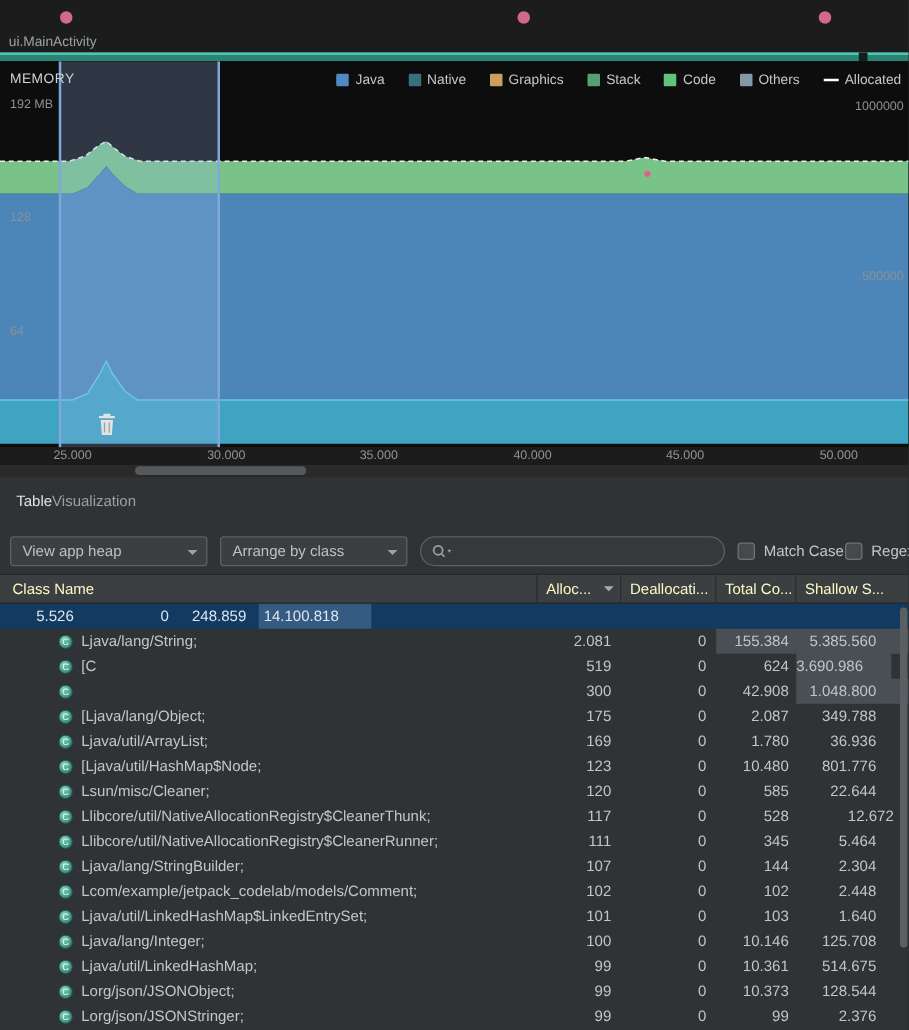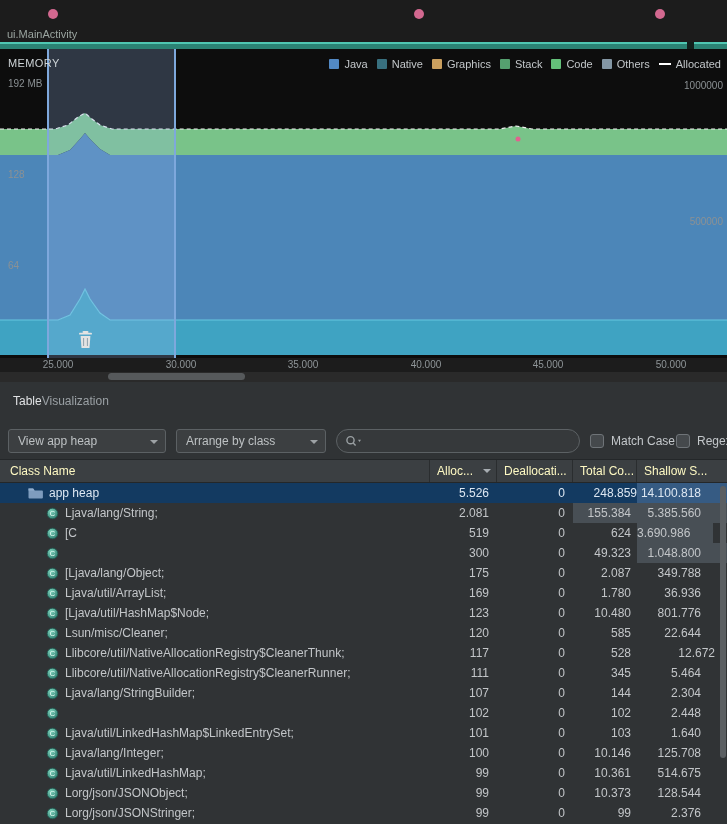--- a/index.html
+++ b/index.html
@@ -15,21 +15,21 @@
   .activity-top { position:absolute; top:0; left:0; right:0; height:2px; background:#4fc7b2; }
   .activity-gap { position:absolute; top:0; left:687px; width:7px; height:7px; background:#12201c; }
 
   
   .chart { position:absolute; top:49px; left:0; width:727px; height:309px; background:#0d0d0d; }
   .chart svg.area { position:absolute; top:0; left:0; }
   .mem-title { position:absolute; left:8px; top:8px; font-size:11px; color:#ced4d7; letter-spacing:.4px; }
   .mem-max  { position:absolute; left:8px; top:29px; font-size:10px; color:#8b9194; }
   .ylab { position:absolute; left:8px; font-size:10px; color:#8b9194; }
   .ylab.right { left:auto; right:4px; text-align:right; }
-  .legend { position:absolute; top:9px; right:6px; display:flex; align-items:center; gap:9px;justify-content:space-between; }
+  .legend { position:absolute; top:9px; right:6px; display:flex; align-items:center; gap:19px;justify-content:space-between; }
   .legend-item { display:flex; align-items:center; gap:5px; font-size:11px; color:#c3c7ca; white-space:nowrap; }
   .legend-swatch { width:10px; height:10px; border-radius:1px; display:inline-block; }
   .legend-line   { width:12px; height:2px; display:inline-block; }
 
   
   .timeline { position:absolute; top:358px; left:0; width:727px; height:14px; background:#1c1c1c; }
   .tick { position:absolute; top:1px; width:44px; margin-left:-22px; text-align:center; font-size:10px; color:#8f9598; }
   .hscroll { position:absolute; top:372px; left:0; width:727px; height:10px; background:#2a2a2a; }
   .hthumb { position:absolute; top:1px; left:108px; width:137px; height:7px; border-radius:3.5px; background:#56595b; }
 
@@ -205,32 +205,23 @@
 
     <div class="thead" id="thead">
         <div class="th" style="width: 430px;"><span>Class Name</span></div>
         <div class="th" style="width: 67px;"><span>Alloc...</span><span class="sort-arrow"></span></div>
         <div class="th" style="width: 76px;"><span>Deallocati...</span></div>
         <div class="th" style="width: 64px;"><span>Total Co...</span></div>
         <div class="th" style="width: 90px;"><span>Shallow S...</span></div>
       </div>
     <div class="tbody" id="tbody">
         <div class="trow selected">
-          <div class="cell name" style="width: 430px; padding-left: 28px;">
-            <span class="row-icon">
-              <svg width="15" height="12" viewBox="0 0 15 12">
-                <path d="M0.5 1.5 h4.6 l1.5 2 h7.4 a0.9 0.9 0 0 1 0.9 0.9 V10.5 a1 1 0 0 1 -1 1 H1.5 a1 1 0 0 1 -1 -1 Z" fill="#7e9cbe"></path>
-                <path d="M0.5 1.5 h4.6 l1.5 2 H0.5 Z" fill="#92aecd"></path>
-              </svg>
-            </span>
-            <span>app heap</span>
-          </div>
           <div class="cell num" style="width: 67px; padding-right: 8px;">5.526</div>
           <div class="cell num" style="width: 76px; padding-right: 8px;">0</div>
-          <div class="cell num" style="width: 64px; padding-right: 0;">248.859</div>
+          <div class="cell num" style="width: 64px; padding-right: 10px;">248.859</div>
           <div class="cell num hl" style="width: 90px; padding-right: 26px;">14.100.818</div>
         </div>
         <div class="trow">
           <div class="cell name" style="width: 430px; padding-left: 46px;">
             <span class="row-icon">
               <svg width="13" height="13" viewBox="0 0 13 13">
                 <circle cx="6.5" cy="6.5" r="5.3" fill="url(#classGrad)" stroke="#1e5a50" stroke-width="0.8"></circle>
                 <text x="6.5" y="9.2" font-size="7.5" font-family="Liberation Sans, sans-serif" fill="#eafff8" text-anchor="middle">C</text>
               </svg>
             </span>
@@ -260,21 +251,21 @@
           <div class="cell name" style="width: 430px; padding-left: 46px;">
             <span class="row-icon">
               <svg width="13" height="13" viewBox="0 0 13 13">
                 <circle cx="6.5" cy="6.5" r="5.3" fill="url(#classGrad)" stroke="#1e5a50" stroke-width="0.8"></circle>
                 <text x="6.5" y="9.2" font-size="7.5" font-family="Liberation Sans, sans-serif" fill="#eafff8" text-anchor="middle">C</text>
               </svg>
             </span>
           </div>
           <div class="cell num" style="width: 67px; padding-right: 8px;">300</div>
           <div class="cell num" style="width: 76px; padding-right: 8px;">0</div>
-          <div class="cell num" style="width: 64px; padding-right: 6px;">49.323</div>
+          <div class="cell num" style="width: 64px; padding-right: 6px;">42.908</div>
           <div class="cell num hl" style="width: 90px; padding-right: 26px;">1.048.800</div>
         </div>
         <div class="trow">
           <div class="cell name" style="width: 430px; padding-left: 46px;">
             <span class="row-icon">
               <svg width="13" height="13" viewBox="0 0 13 13">
                 <circle cx="6.5" cy="6.5" r="5.3" fill="url(#classGrad)" stroke="#1e5a50" stroke-width="0.8"></circle>
                 <text x="6.5" y="9.2" font-size="7.5" font-family="Liberation Sans, sans-serif" fill="#eafff8" text-anchor="middle">C</text>
               </svg>
             </span>
@@ -376,20 +367,21 @@
           <div class="cell num" style="width: 90px; padding-right: 26px;">2.304</div>
         </div>
         <div class="trow">
           <div class="cell name" style="width: 430px; padding-left: 46px;">
             <span class="row-icon">
               <svg width="13" height="13" viewBox="0 0 13 13">
                 <circle cx="6.5" cy="6.5" r="5.3" fill="url(#classGrad)" stroke="#1e5a50" stroke-width="0.8"></circle>
                 <text x="6.5" y="9.2" font-size="7.5" font-family="Liberation Sans, sans-serif" fill="#eafff8" text-anchor="middle">C</text>
               </svg>
             </span>
+            <span>Lcom/example/jetpack_codelab/models/Comment;</span>
           </div>
           <div class="cell num" style="width: 67px; padding-right: 8px;">102</div>
           <div class="cell num" style="width: 76px; padding-right: 8px;">0</div>
           <div class="cell num" style="width: 64px; padding-right: 6px;">102</div>
           <div class="cell num" style="width: 90px; padding-right: 26px;">2.448</div>
         </div>
         <div class="trow">
           <div class="cell name" style="width: 430px; padding-left: 46px;">
             <span class="row-icon">
               <svg width="13" height="13" viewBox="0 0 13 13">

